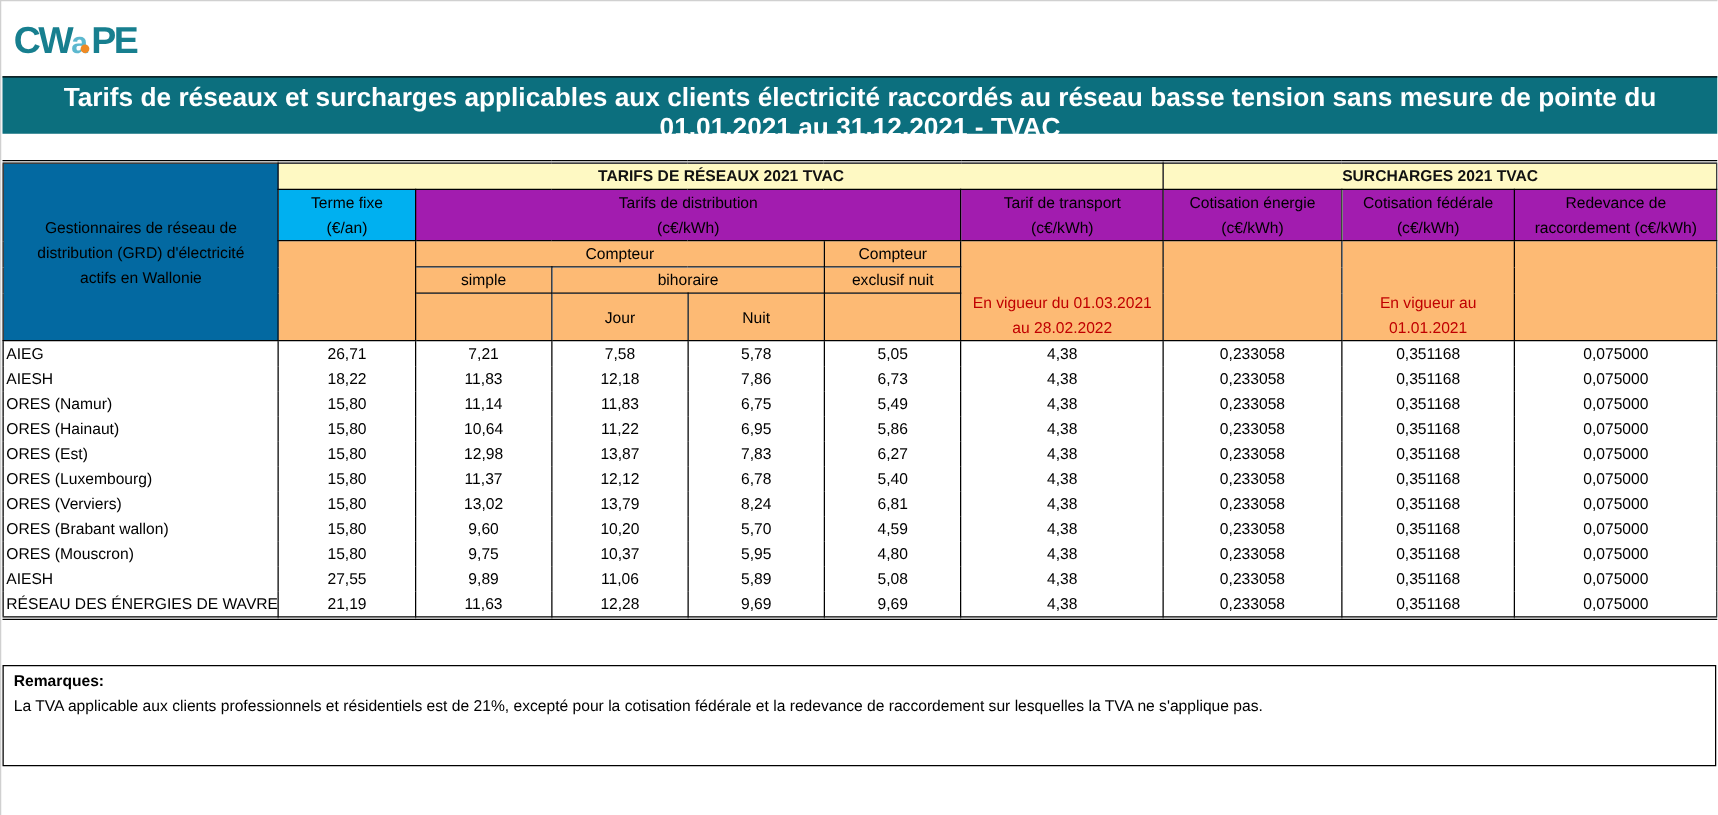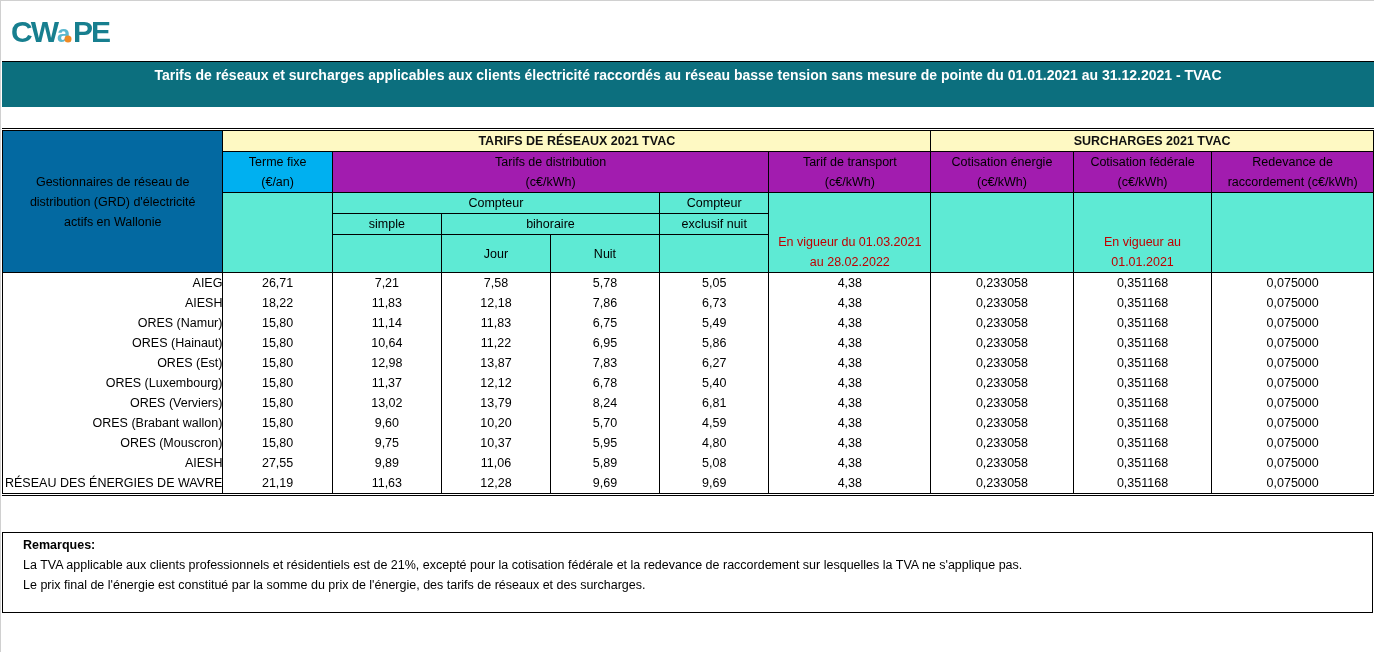--- a/index.html
+++ b/index.html
@@ -6,40 +6,40 @@
   html, body { margin: 0; padding: 0; }
   body {
     width: 1374px; height: 652px; background: #ffffff; position: relative; overflow: hidden;
     font-family: "Liberation Sans", sans-serif; font-size: 12.5px; color: #000;
     border-left: 1px solid #d0d0d0; border-top: 1px solid #d0d0d0;
   }
   .logo { position: absolute; left: 10px; top: 14px; width: 110px; height: 32px; }
   .banner {
     position: absolute; left: 1px; top: 60px; width: 1372px; height: 46px;
     background: #0c6f7e; border-top: 1px solid #000; color: #fff;
-    font-weight: bold; font-size: 14px; text-align: center; padding-top: 5px;
+    font-weight: bold; font-size: 21px; text-align: center; padding-top: 5px;
   }
   table.grid {
     position: absolute; left: 1px; top: 127px; border-collapse: collapse; table-layout: fixed;
     border-top: 3px double #000; border-bottom: 3px double #000;
   }
   table.grid td { padding: 0; text-align: center; vertical-align: middle; line-height: 20px; white-space: nowrap; overflow: hidden; }
   .bx { border: 1px solid #000; }
   .orange { background: #fef9c3; font-weight: bold; color: #111; height: 21px; margin-top: 24px; }
   .blue { background: #a21caf; }
   .blue-dark { background: #00b0f0; }
-  .beige { background: #5eead4; margin-left: 36px; }
+  .beige { background: #fdba74; margin-left: 36px; }
   .red { color: #c00000; }
   .grd-head { background: #0369a1; white-space: normal !important; line-height: 20px; }
   tr.data td { height: 20px; }
-  tr.data td.name { text-align: right; padding-left: 2px; }
+  tr.data td.name { text-align: left; padding-left: 2px; }
   .vline { border-left: 1px solid #000; border-right: 1px solid #000; }
   .remarks {
     position: absolute; left: 1px; top: 531px; width: 1371px; height: 81px;
-    border: 1px solid #000; padding: 2px 20px; line-height: 20px;
+    border: 1px solid #000; padding: 2px 8px; line-height: 20px;
   }
   .remarks .title { font-weight: bold; }
   .update { position: absolute; left: 3px; top: 664px; }
 </style>
 </head>
 <body>
 
 <div class="logo">
   <svg width="110" height="32" viewBox="0 0 110 32">
     <text x="0" y="27" font-family="Liberation Sans, sans-serif" font-size="30" font-weight="bold" fill="#177f8f" letter-spacing="-2">CW</text>
@@ -255,16 +255,15 @@
         <td class="vline">0,233058</td>
         <td class="vline">0,351168</td>
         <td class="vline">0,075000</td>
       </tr>
     </tbody>
 </table>
 
 <div class="remarks">
   <div class="title">Remarques:</div>
   <div>La TVA applicable aux clients professionnels et résidentiels est de 21%, excepté pour la cotisation fédérale et la redevance de raccordement sur lesquelles la TVA ne s'applique pas.</div>
-  <div>Le prix final de l'énergie est constitué par la somme du prix de l'énergie, des tarifs de réseaux et des surcharges.</div>
 </div>
 
 <div class="update">Mise à jour : 24/2/2021</div>
 
 </body></html>

